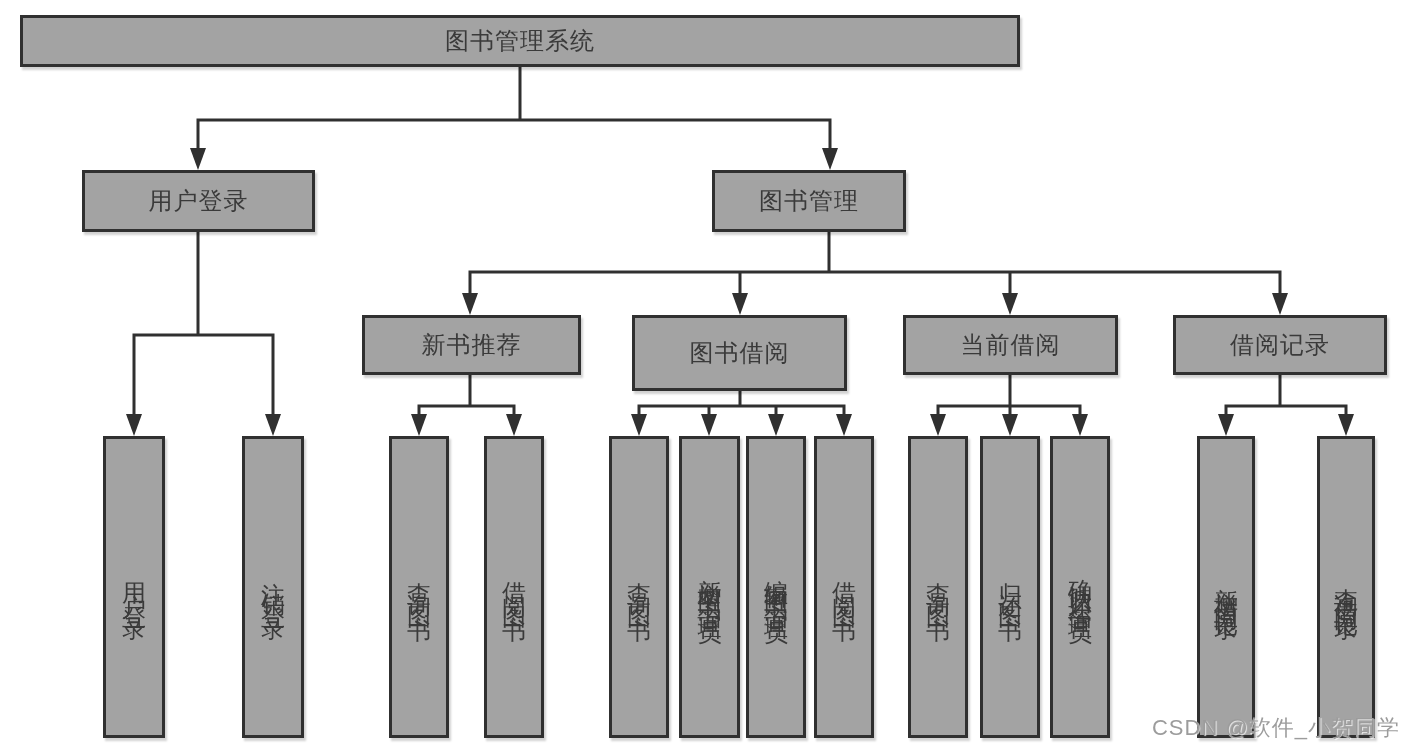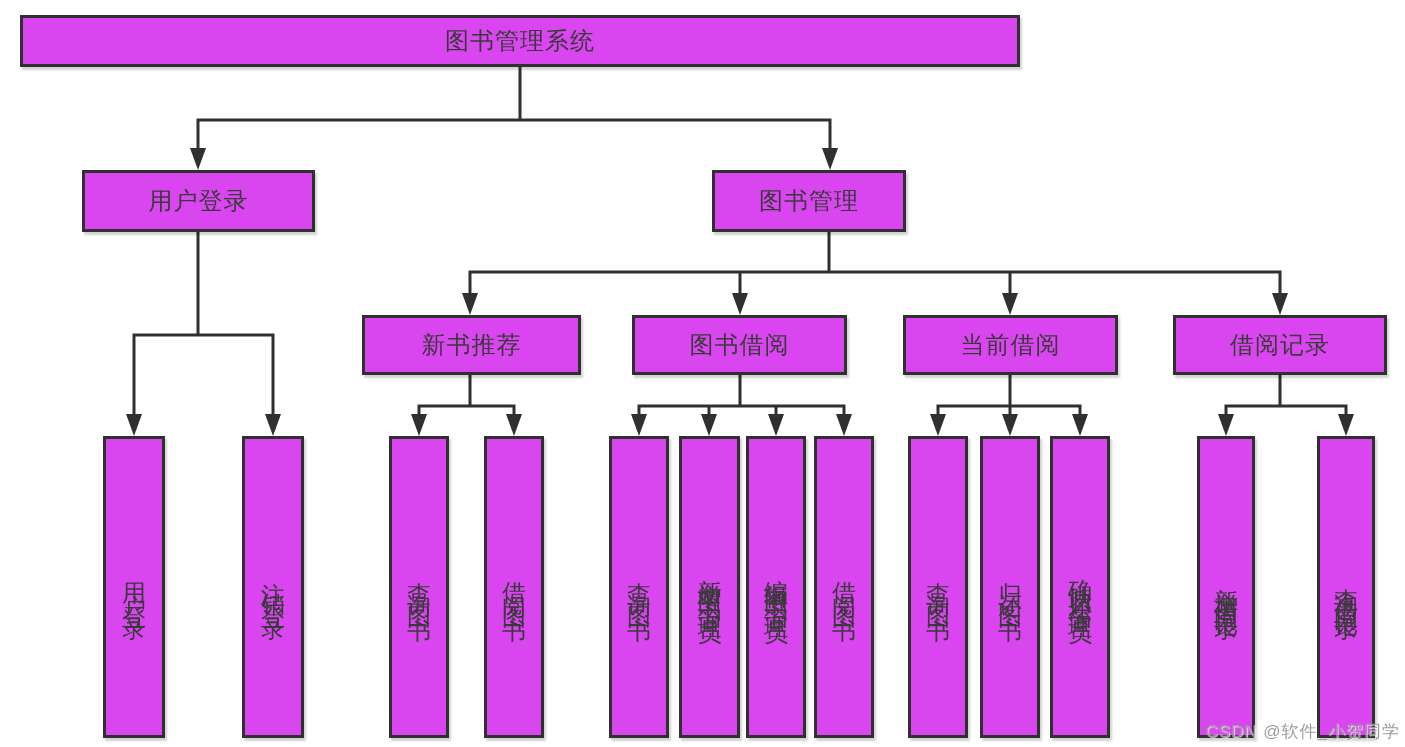--- a/index.html
+++ b/index.html
@@ -13,21 +13,21 @@
   }
   svg.connectors {
     position: absolute;
     left: 0; top: 0;
     width: 1405px; height: 747px;
   }
   .node {
     position: absolute;
     box-sizing: border-box;
     border: 3px solid #303030;
-    background: #d946ef;
+    background: #a3a3a3;
     display: flex;
     align-items: center;
     justify-content: center;
     color: #3a3a3a;
     font-size: 24px;
     letter-spacing: 1px;
     box-shadow: 2px 3px 2px rgba(0,0,0,0.18);
     white-space: nowrap;
   }
   .leaf {
@@ -35,21 +35,21 @@
     text-orientation: mixed;
     letter-spacing: 12px;
     line-height: 1;
     white-space: normal;
   }
   .leaf-long { letter-spacing: 6px; }
   .watermark {
     position: absolute;
     right: 5px;
     bottom: 4px;
-    font-size: 17px;
+    font-size: 22px;
     color: #9c9c9c;
     letter-spacing: 1px;
     z-index: 5;
     text-shadow: 1px 1px 1px rgba(255,255,255,0.8);
   }
 </style>
 </head>
 <body>
 
 <div class="canvas">
@@ -100,21 +100,21 @@
       <polygon points="1338,414 1354,414 1346,436"></polygon>
     </g>
   </svg>
 
   <div class="node" style="left:20px;top:15px;width:1000px;height:52px">图书管理系统</div>
 
   <div class="node" style="left:82px;top:170px;width:233px;height:62px">用户登录</div>
   <div class="node" style="left:712px;top:170px;width:194px;height:62px">图书管理</div>
 
   <div class="node" style="left:362px;top:315px;width:219px;height:60px">新书推荐</div>
-  <div class="node" style="left:632px;top:315px;width:215px;height:60px">图书借阅</div>
+  <div class="node" style="left:632px;top:315px;width:215px;height:76px">图书借阅</div>
   <div class="node" style="left:903px;top:315px;width:215px;height:60px">当前借阅</div>
   <div class="node" style="left:1173px;top:315px;width:214px;height:60px">借阅记录</div>
 
   <div class="node leaf" style="left:103px;top:436px;width:62px;height:302px">用户登录</div>
   <div class="node leaf" style="left:242px;top:436px;width:62px;height:302px">注销登录</div>
 
   <div class="node leaf" style="left:389px;top:436px;width:60px;height:302px">查询图书</div>
   <div class="node leaf" style="left:484px;top:436px;width:60px;height:302px">借阅图书</div>
 
   <div class="node leaf" style="left:609px;top:436px;width:60px;height:302px">查询图书</div>

